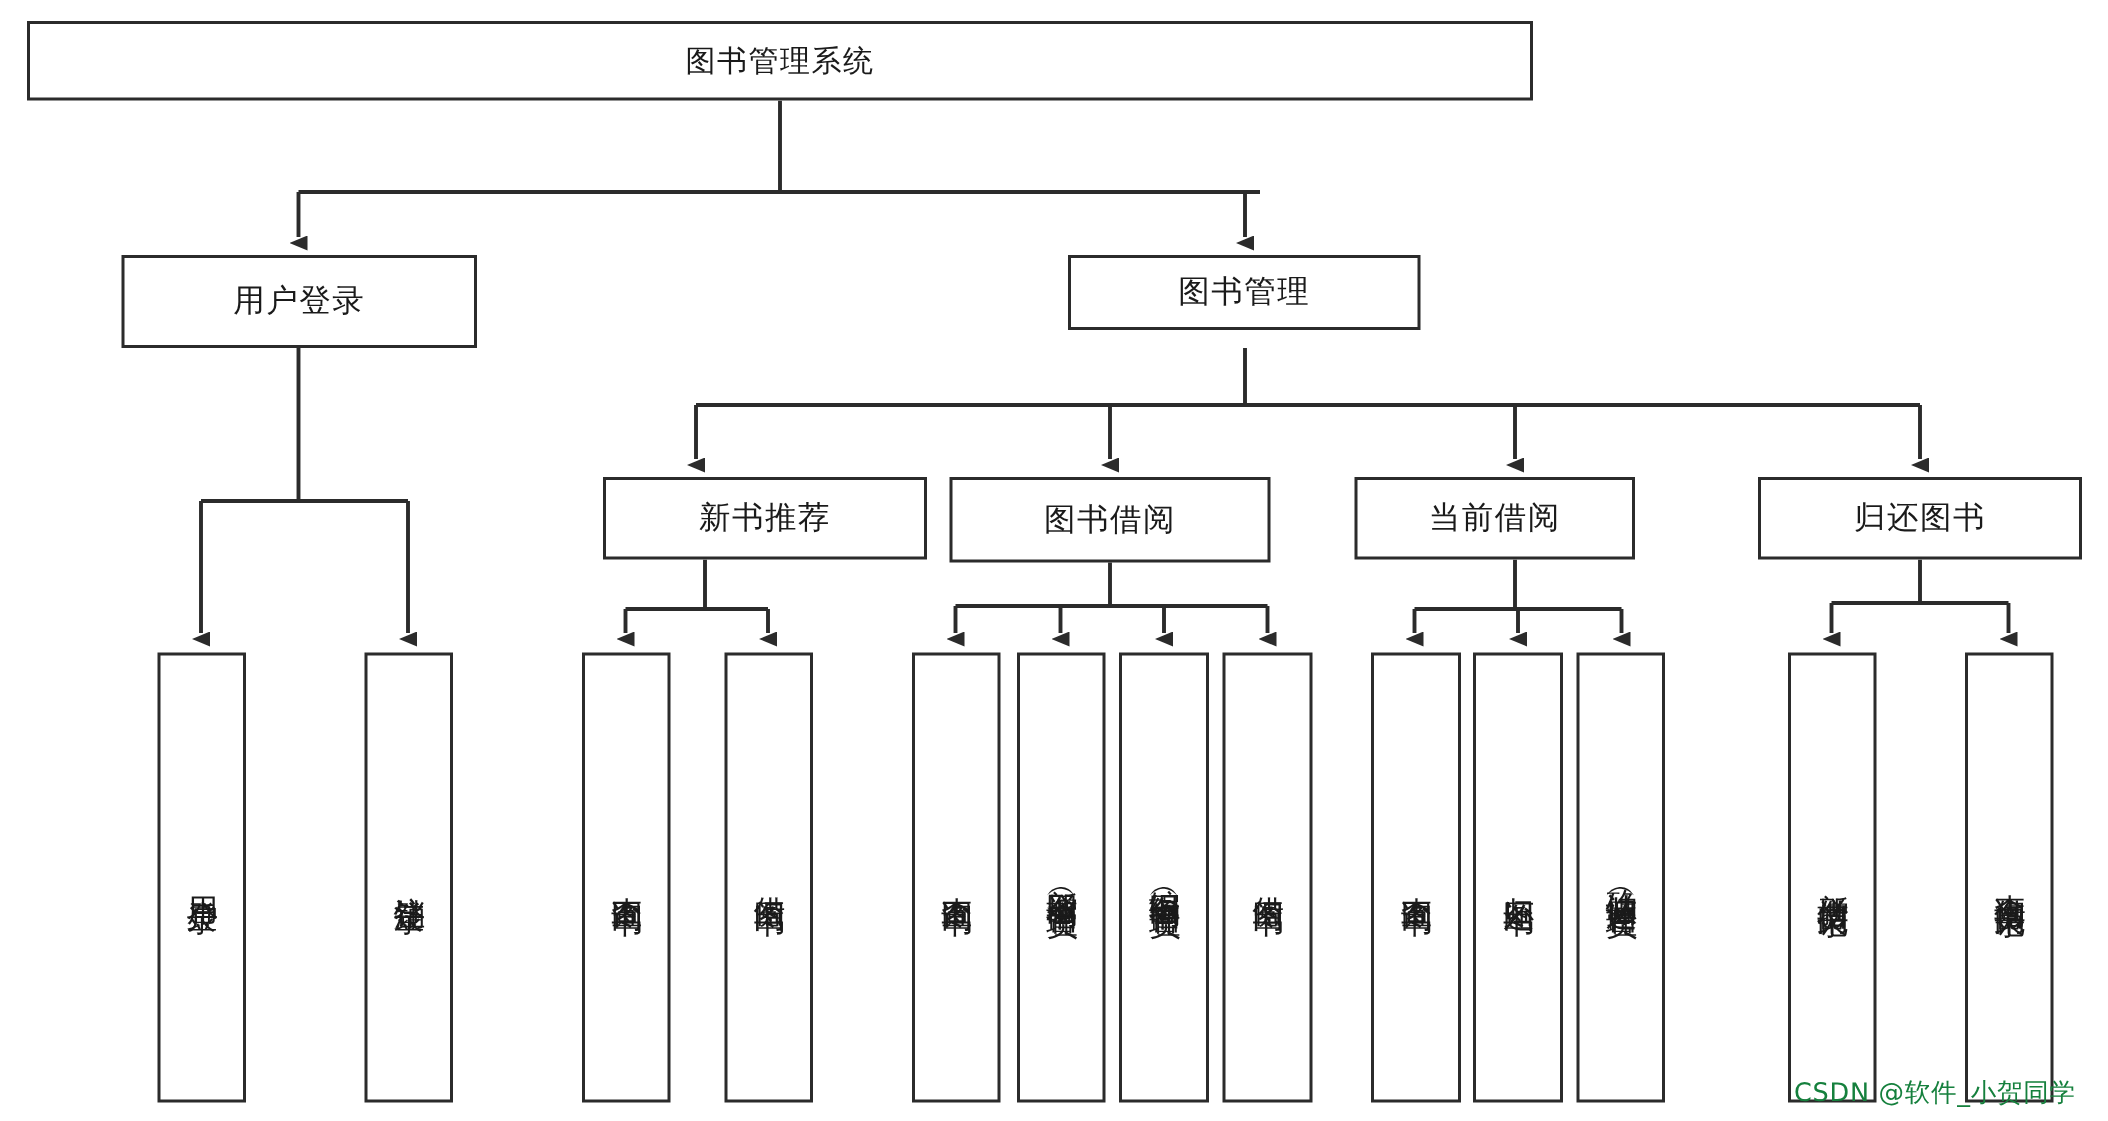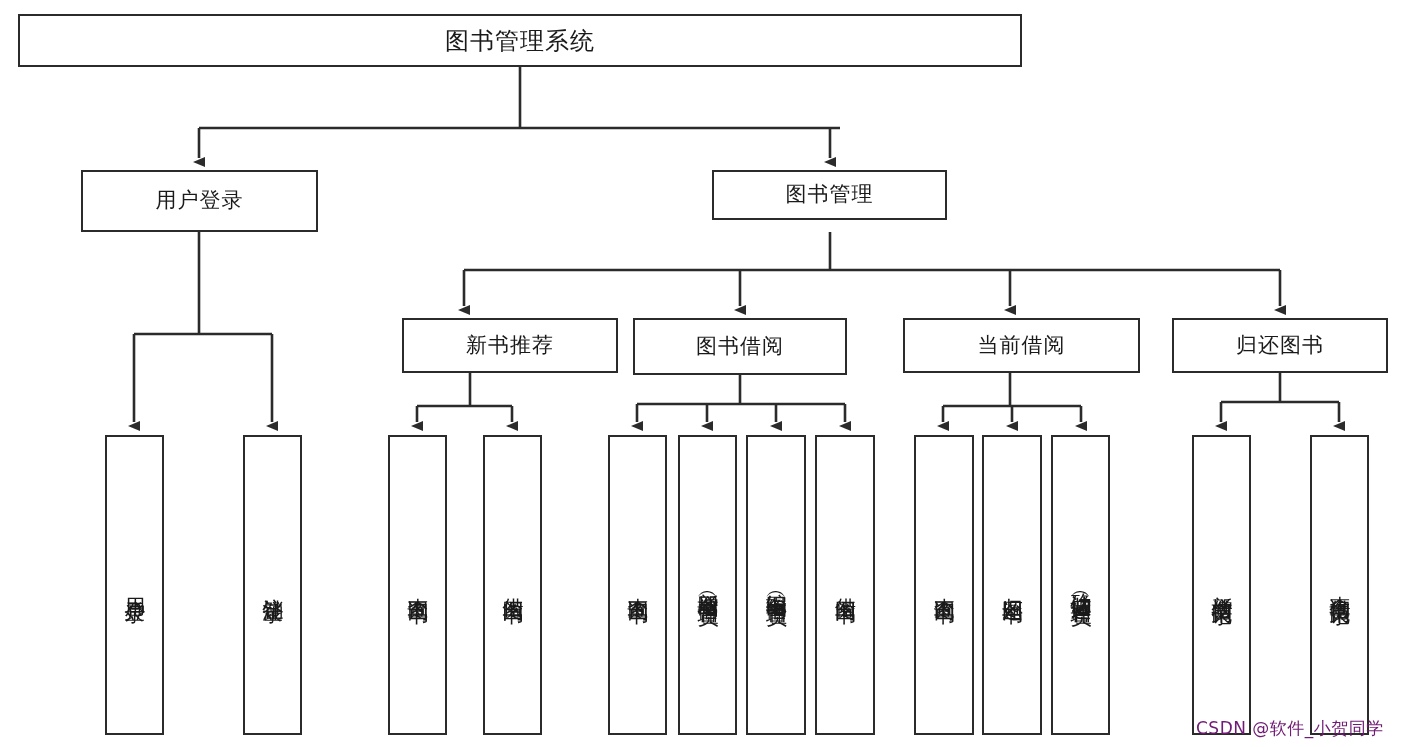--- a/index.html
+++ b/index.html
@@ -36,36 +36,36 @@
     justify-content: center;
     color: #1a1a1a;
   }
   .node-h {
     font-size: 21px;
     letter-spacing: 1px;
     line-height: 1.2;
     white-space: nowrap;
   }
   .node-root {
-    font-size: 24px;
+    font-size: 20px;
     letter-spacing: 1px;
   }
   .node-v {
     writing-mode: vertical-rl;
     text-orientation: upright;
     font-size: 21px;
     line-height: 1.38;
     letter-spacing: 2px;
     padding: 4px 0;
     text-align: center;
   }
   .watermark {
     position: absolute;
     font-size: 17px;
-    color: #701a75;
+    color: #15803d;
     white-space: nowrap;
     letter-spacing: 0.5px;
   }
 </style>
 </head>
 <body>
 
 <div id="diagram-root">
 
   <svg class="connectors" viewBox="0 0 1405 747" xmlns="http://www.w3.org/2000/svg">
@@ -118,21 +118,21 @@
     </g>
   </svg>
 
   <div class="node node-root" style="left: 18px; top: 14px; width: 1004px; height: 53px;">图书管理系统</div>
 
   <div class="node node-h" style="left: 81px; top: 170px; width: 237px; height: 62px;">用户登录</div>
   <div class="node node-h" style="left: 712px; top: 170px; width: 235px; height: 50px;">图书管理</div>
 
   <div class="node node-h" style="left: 362px; top: 318px; width: 216px; height: 55px; margin-left: 40px;">新书推荐</div>
   <div class="node node-h" style="left: 633px; top: 318px; width: 214px; height: 57px;">图书借阅</div>
-  <div class="node node-h" style="left: 903px; top: 318px; width: 237px; height: 55px;">当前借阅</div>
+  <div class="node node-h" style="left: 903px; top: 318px; width: 187px; height: 55px;">当前借阅</div>
   <div class="node node-h" style="left: 1172px; top: 318px; width: 216px; height: 55px;">归还图书</div>
 
   <div class="node node-v" style="left: 105px; top: 435px; width: 59px; height: 300px;">用户登录</div>
   <div class="node node-v" style="left: 243px; top: 435px; width: 59px; height: 300px;">注销登录</div>
   <div class="node node-v" style="left: 388px; top: 435px; width: 59px; height: 300px;">查询图书</div>
   <div class="node node-v" style="left: 483px; top: 435px; width: 59px; height: 300px;">借阅图书</div>
   <div class="node node-v" style="left: 608px; top: 435px; width: 59px; height: 300px;">查询图书</div>
   <div class="node node-v" style="left: 678px; top: 435px; width: 59px; height: 300px;">新增图书（管理员）</div>
   <div class="node node-v" style="left: 746px; top: 435px; width: 60px; height: 300px;">编辑图书（管理员）</div>
   <div class="node node-v" style="left: 815px; top: 435px; width: 60px; height: 300px;">借阅图书</div>

